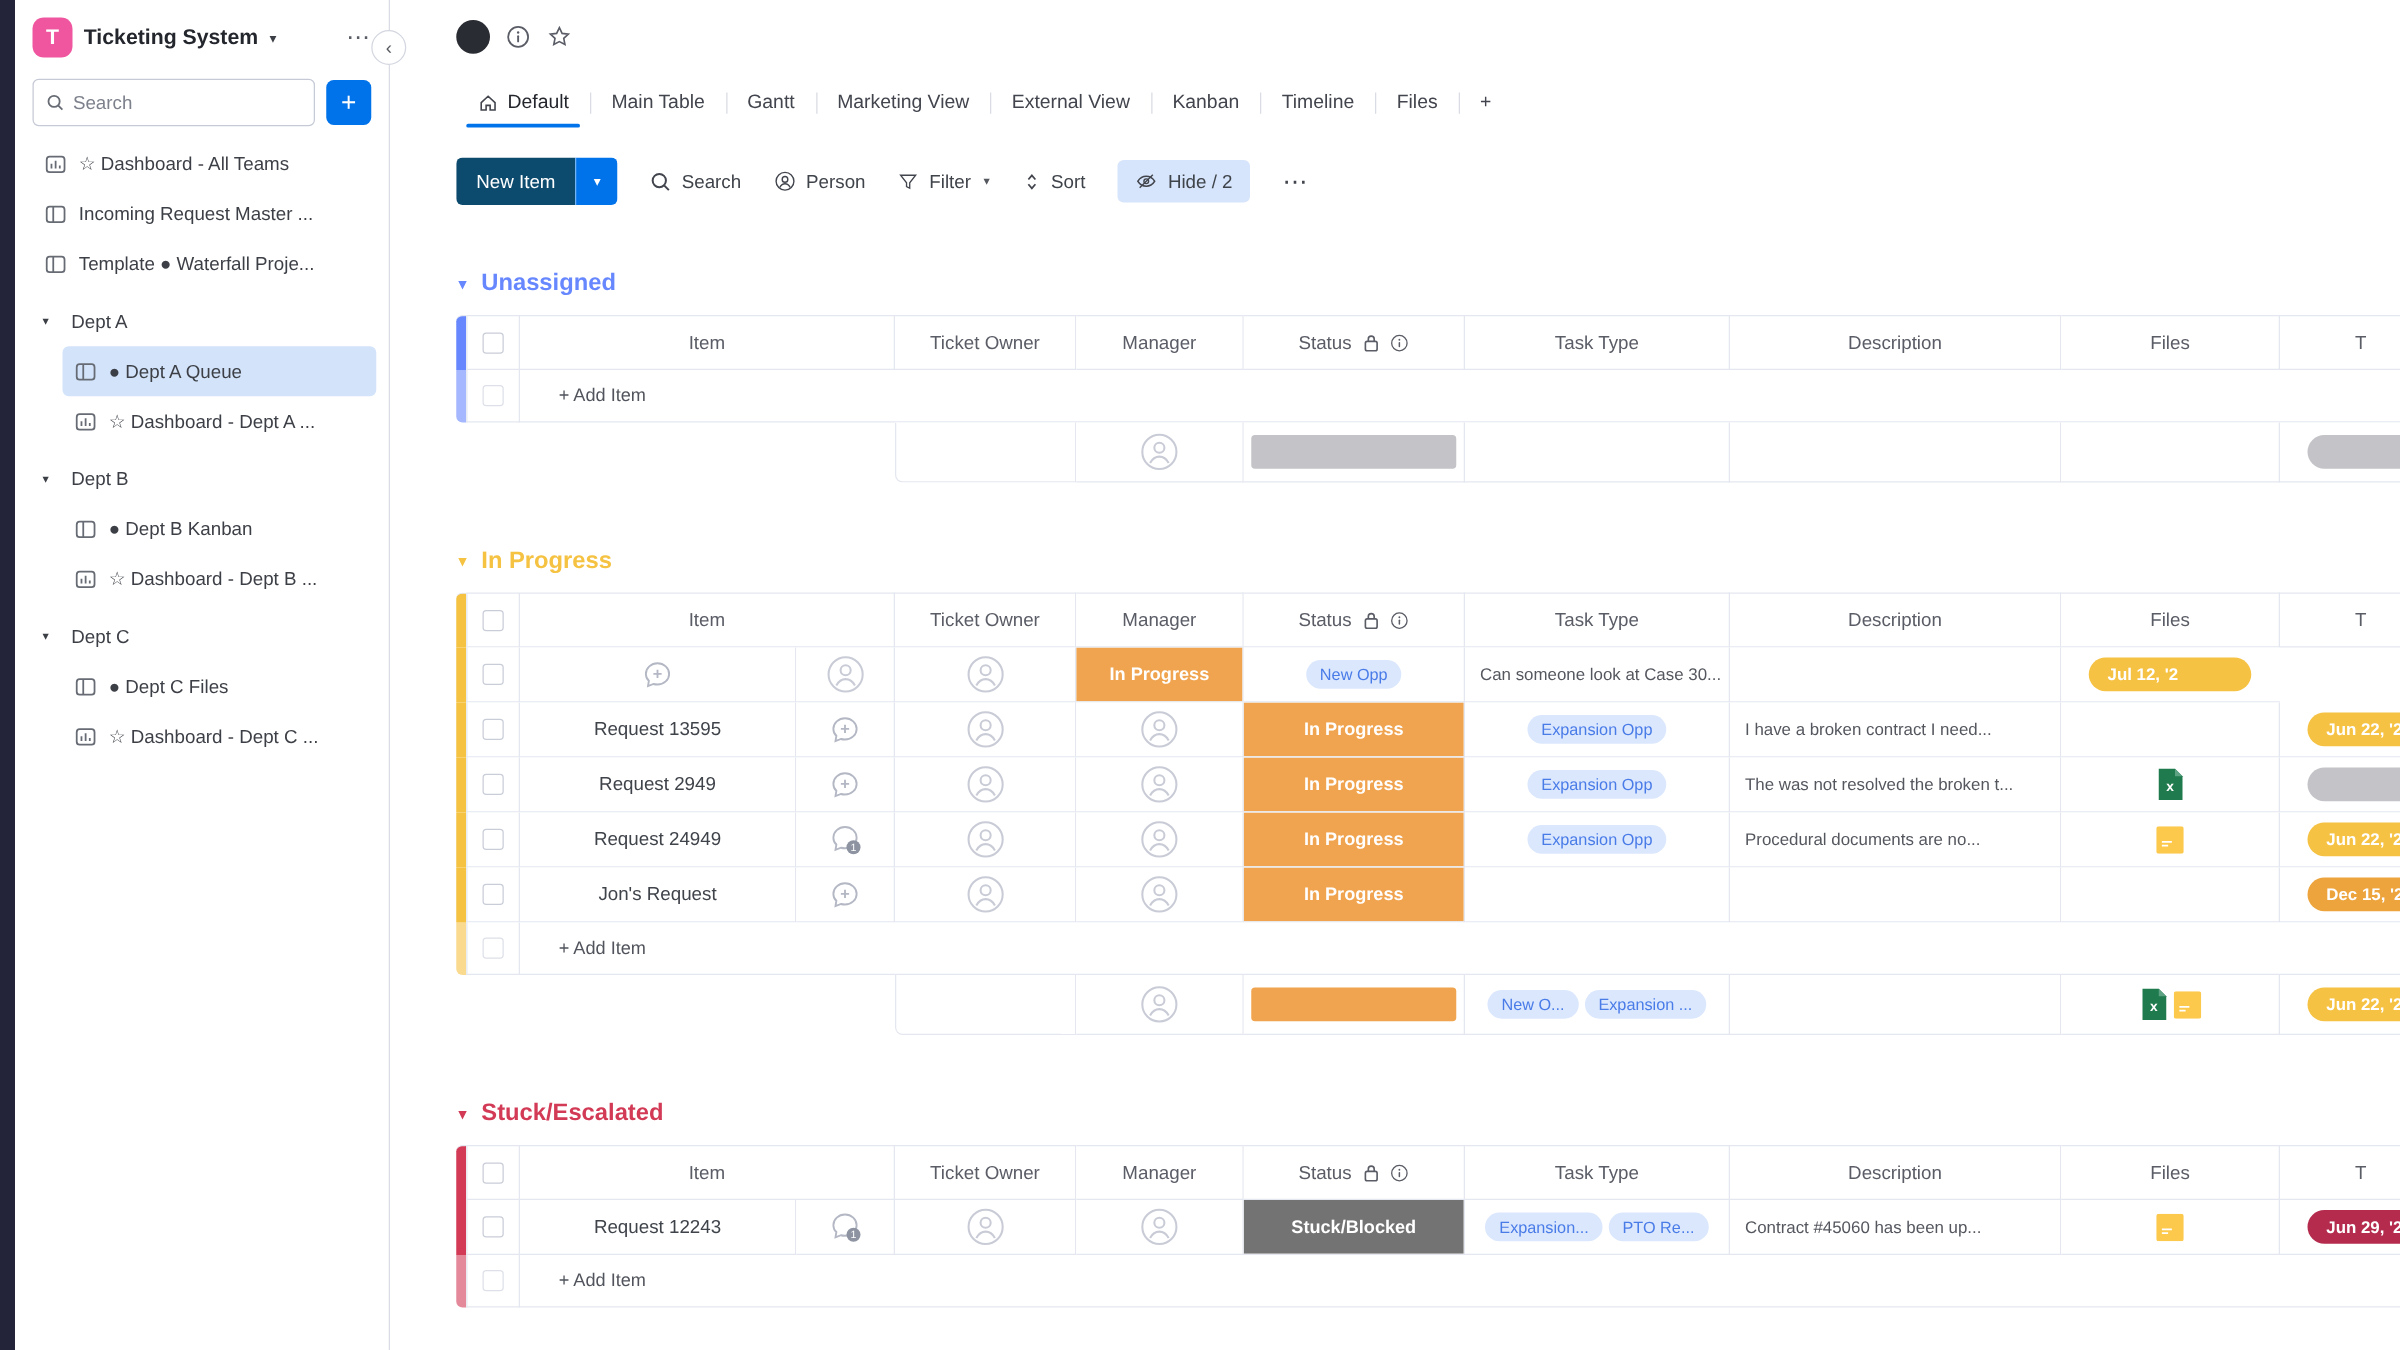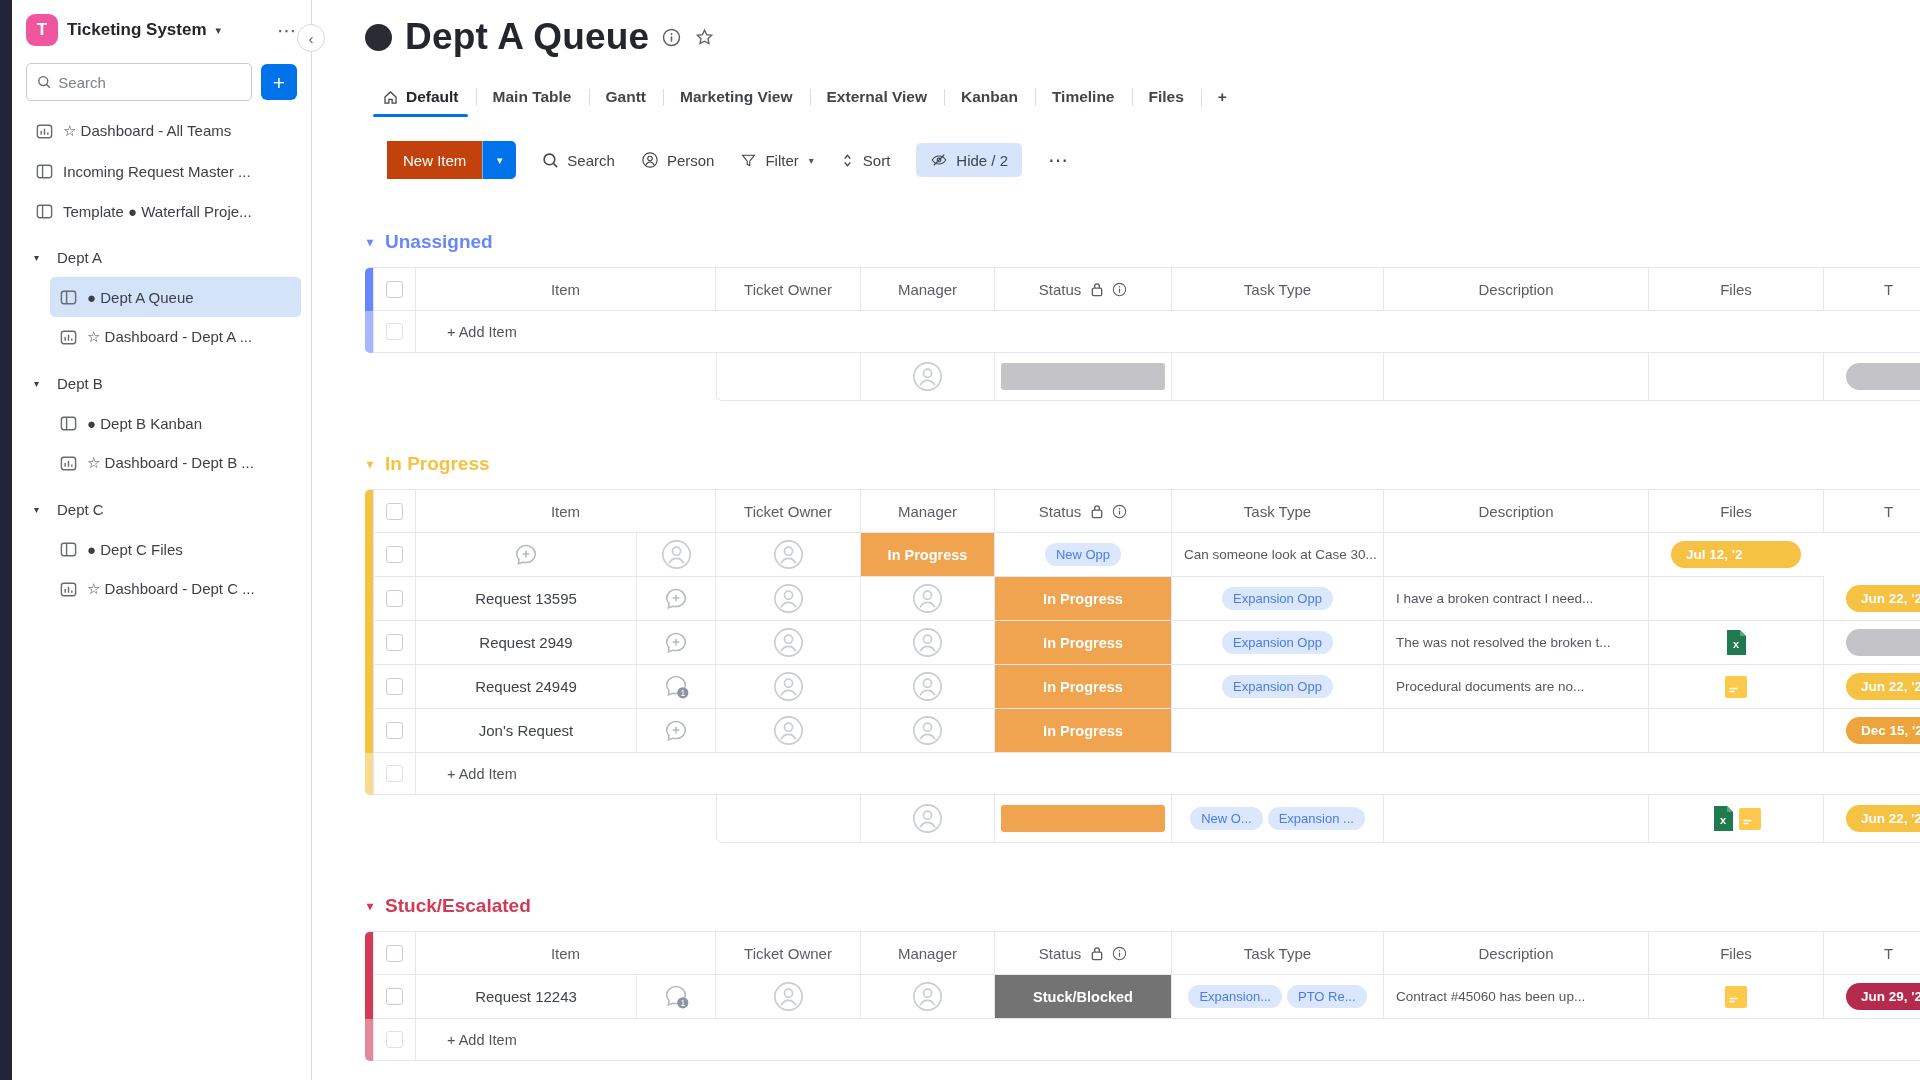--- a/index.html
+++ b/index.html
@@ -40,33 +40,33 @@
   .nav-ico { flex:none; display:flex; align-items:center; justify-content:center; width:20px; }
   .caret-ico { font-size:10px; color:#3c3f46; width:14px; }
 
   
   .main { flex:1; overflow:hidden; padding:16px 0 0 53px; position:relative; }
   .title-row { display:flex; align-items:center; gap:13px; }
   .board-dot { width:27px; height:27px; border-radius:50%; background:#2a2c33; flex:none; }
   .board-title { font-size:37px; font-weight:700; color:#24262d; letter-spacing:.2px; }
   .title-ico { color:#5a5d66; display:flex; align-items:center; cursor:pointer; }
 
-  .tabs { display:flex; align-items:center; margin-top:22px;font-weight:bold; }
+  .tabs { display:flex; align-items:center; margin-top:22px; }
   .tab { display:flex; align-items:center; gap:7px; font-size:15.5px; color:#42454d;
     padding:8px 17px 11px 17px; position:relative; cursor:pointer; }
   .tab + .tab::before { content:""; position:absolute; left:0; top:9px; height:17px;
     width:1px; background:#d9dce4; }
   .tab.active { color:#24262d; }
   .tab.active::after { content:""; position:absolute; left:8px; right:8px; bottom:0;
     height:3px; border-radius:3px; background:#0073ea; }
 
   .toolbar { display:flex; align-items:center; gap:26px; margin-top:24px; }
   .newitem-btn { display:flex; height:38px; border-radius:5px; overflow:hidden; cursor:pointer; }
-  .newitem-main { background:#c2410c; color:#fff; font-size:15px; display:flex;
-    align-items:center; padding:0 16px;margin-left:22px; }
+  .newitem-main { background:#0c4a6e; color:#fff; font-size:15px; display:flex;
+    align-items:center; padding:0 16px; }
   .newitem-caret { background:#0073ea; border-left:1px solid rgba(255,255,255,.45); color:#fff;
     width:34px; display:flex; align-items:center; justify-content:center; font-size:11px; }
   .tool { display:flex; align-items:center; gap:8px; font-size:15px; color:#3f434a; cursor:pointer; }
   .tool .tcaret { font-size:10px; color:#55585f; margin-left:2px; }
   .tool.hide-pill { background:#d6e5fb; border-radius:5px; padding:8px 14px; }
   .tool.more-dots { font-size:20px; letter-spacing:2px; color:#42454d; }
 
   
   .group { margin-top:52px; }
   .group-title { display:flex; align-items:center; gap:12px; font-size:19px; font-weight:700;
@@ -234,21 +234,20 @@
             </svg>
           </span>
           <span>☆ Dashboard - Dept C ...</span>
         </div>
       </nav>
   </aside>
 
   <main class="main">
     <div class="title-row">
       <div class="board-dot"></div>
-      <h1 class="board-title">Dept A Queue</h1>
       <span class="title-ico">
         <svg width="19" height="19" viewBox="0 0 20 20">
             <circle cx="10" cy="10" r="8.4" fill="none" stroke="#5a5d66" stroke-width="1.5"></circle>
             <circle cx="10" cy="6.3" r="1" fill="#5a5d66"></circle>
             <rect x="9.2" y="8.6" width="1.6" height="6" rx=".8" fill="#5a5d66"></rect>
           </svg>
       </span>
       <span class="title-ico">
         <svg width="21" height="21" viewBox="0 0 24 24">
             <path d="M12 3.6l2.5 5.2 5.7.7-4.2 3.9 1.1 5.6L12 16.3 6.9 19l1.1-5.6-4.2-3.9 5.7-.7z" fill="none" stroke="#5a5d66" stroke-width="1.5"></path>

